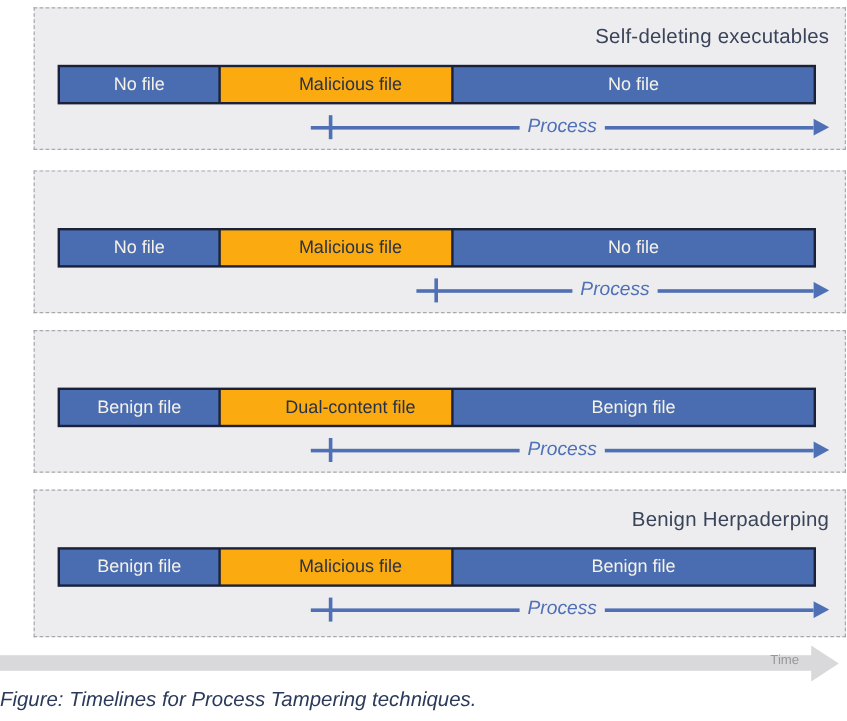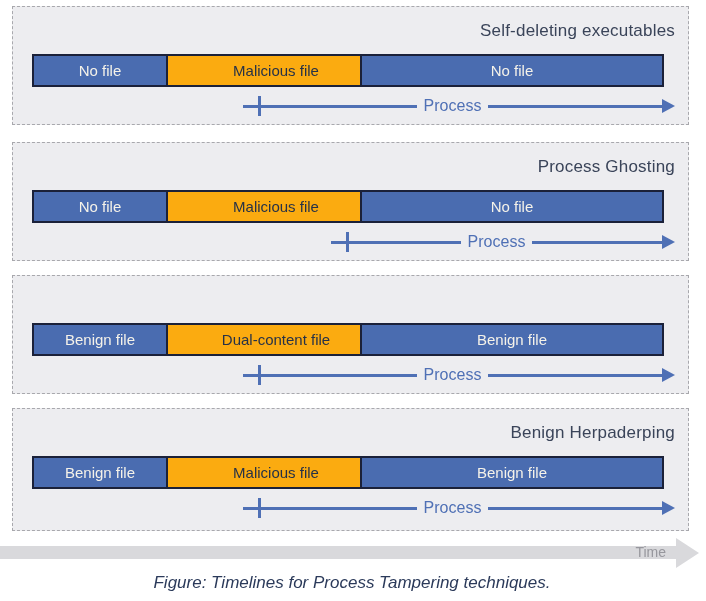--- a/index.html
+++ b/index.html
@@ -16,21 +16,21 @@
     --time-text:#97979d;
     --caption-color:#2b3a5a;
   }
   html,body{margin:0;padding:0;}
   body{
     width:706px;height:601px;position:relative;background:#ffffff;
     font-family:"Liberation Sans","DejaVu Sans",sans-serif;
     overflow:hidden;
   }
   .panel{
-    position:absolute;left:12px;width:677px;height:119px;
+    position:absolute;left:28px;width:677px;height:119px;
     background:var(--panel-bg);
     border:1px dashed var(--panel-border);
     box-sizing:border-box;
   }
   .panel-1{top:6px}
   .panel-2{top:142px}
   .panel-3{top:275px}
   .panel-4{top:408px;height:123px}
   .panel-title{
     position:absolute;right:13px;top:14px;
@@ -48,21 +48,21 @@
   }
   .seg-blue{background:var(--seg-blue);color:var(--seg-text-light);}
   .seg-orange{background:var(--seg-orange);color:var(--seg-text-dark);padding-left:24px;}
   .process-arrow{
     position:absolute;top:89px;right:13px;height:20px;
     display:flex;align-items:center;
   }
   .process-arrow .line{flex:1 1 auto;height:3px;background:var(--arrow-blue);}
   .process-label{
     flex:0 0 auto;margin:0 7px;font-size:16px;color:var(--arrow-blue);
-    white-space:nowrap;line-height:1;
+    white-space:nowrap;line-height:1;font-style:italic;
   }
   .arrow-head{
     flex:0 0 auto;width:0;height:0;
     border-left:13px solid var(--arrow-blue);
     border-top:7px solid transparent;
     border-bottom:7px solid transparent;
   }
   .arrow-tick{
     position:absolute;left:15px;top:0;width:3px;height:20px;
     background:var(--arrow-blue);
@@ -73,25 +73,25 @@
     background:var(--time-bar);
   }
   .time-axis .time-head{
     position:absolute;left:676px;top:0;width:0;height:0;
     border-left:23px solid var(--time-bar);
     border-top:15px solid transparent;
     border-bottom:15px solid transparent;
   }
   .time-axis .time-label{
     position:absolute;right:40px;top:6px;
-    font-size:14px;color:var(--time-text);
+    font-size:11px;color:var(--time-text);
   }
   .caption{
     position:absolute;left:0;top:573px;width:704px;
-    text-align:center;font-style:italic;font-size:17px;
+    font-style:italic;font-size:17px;
     color:var(--caption-color);
   }
 </style>
 </head>
 <body>
 
 <div id="panels">
   <section class="panel panel-1">
     <div class="panel-title">Self-deleting executables</div>
     <div class="bar">
@@ -102,21 +102,20 @@
     <div class="process-arrow" style="left: 230px;">
       <span class="arrow-tick"></span>
       <span class="line"></span>
       <span class="process-label">Process</span>
       <span class="line"></span>
       <span class="arrow-head"></span>
     </div>
   </section>
 
   <section class="panel panel-2">
-    <div class="panel-title">Process Ghosting</div>
     <div class="bar">
         <div class="seg seg-blue" style="flex: 1 1 22%;">No file</div>
         <div class="seg seg-orange" style="flex: 1 1 28%;">Malicious file</div>
         <div class="seg seg-blue" style="flex: 1 1 50%;">No file</div>
       </div>
     <div class="process-arrow" style="left: 318px;">
       <span class="arrow-tick"></span>
       <span class="line"></span>
       <span class="process-label">Process</span>
       <span class="line"></span>

